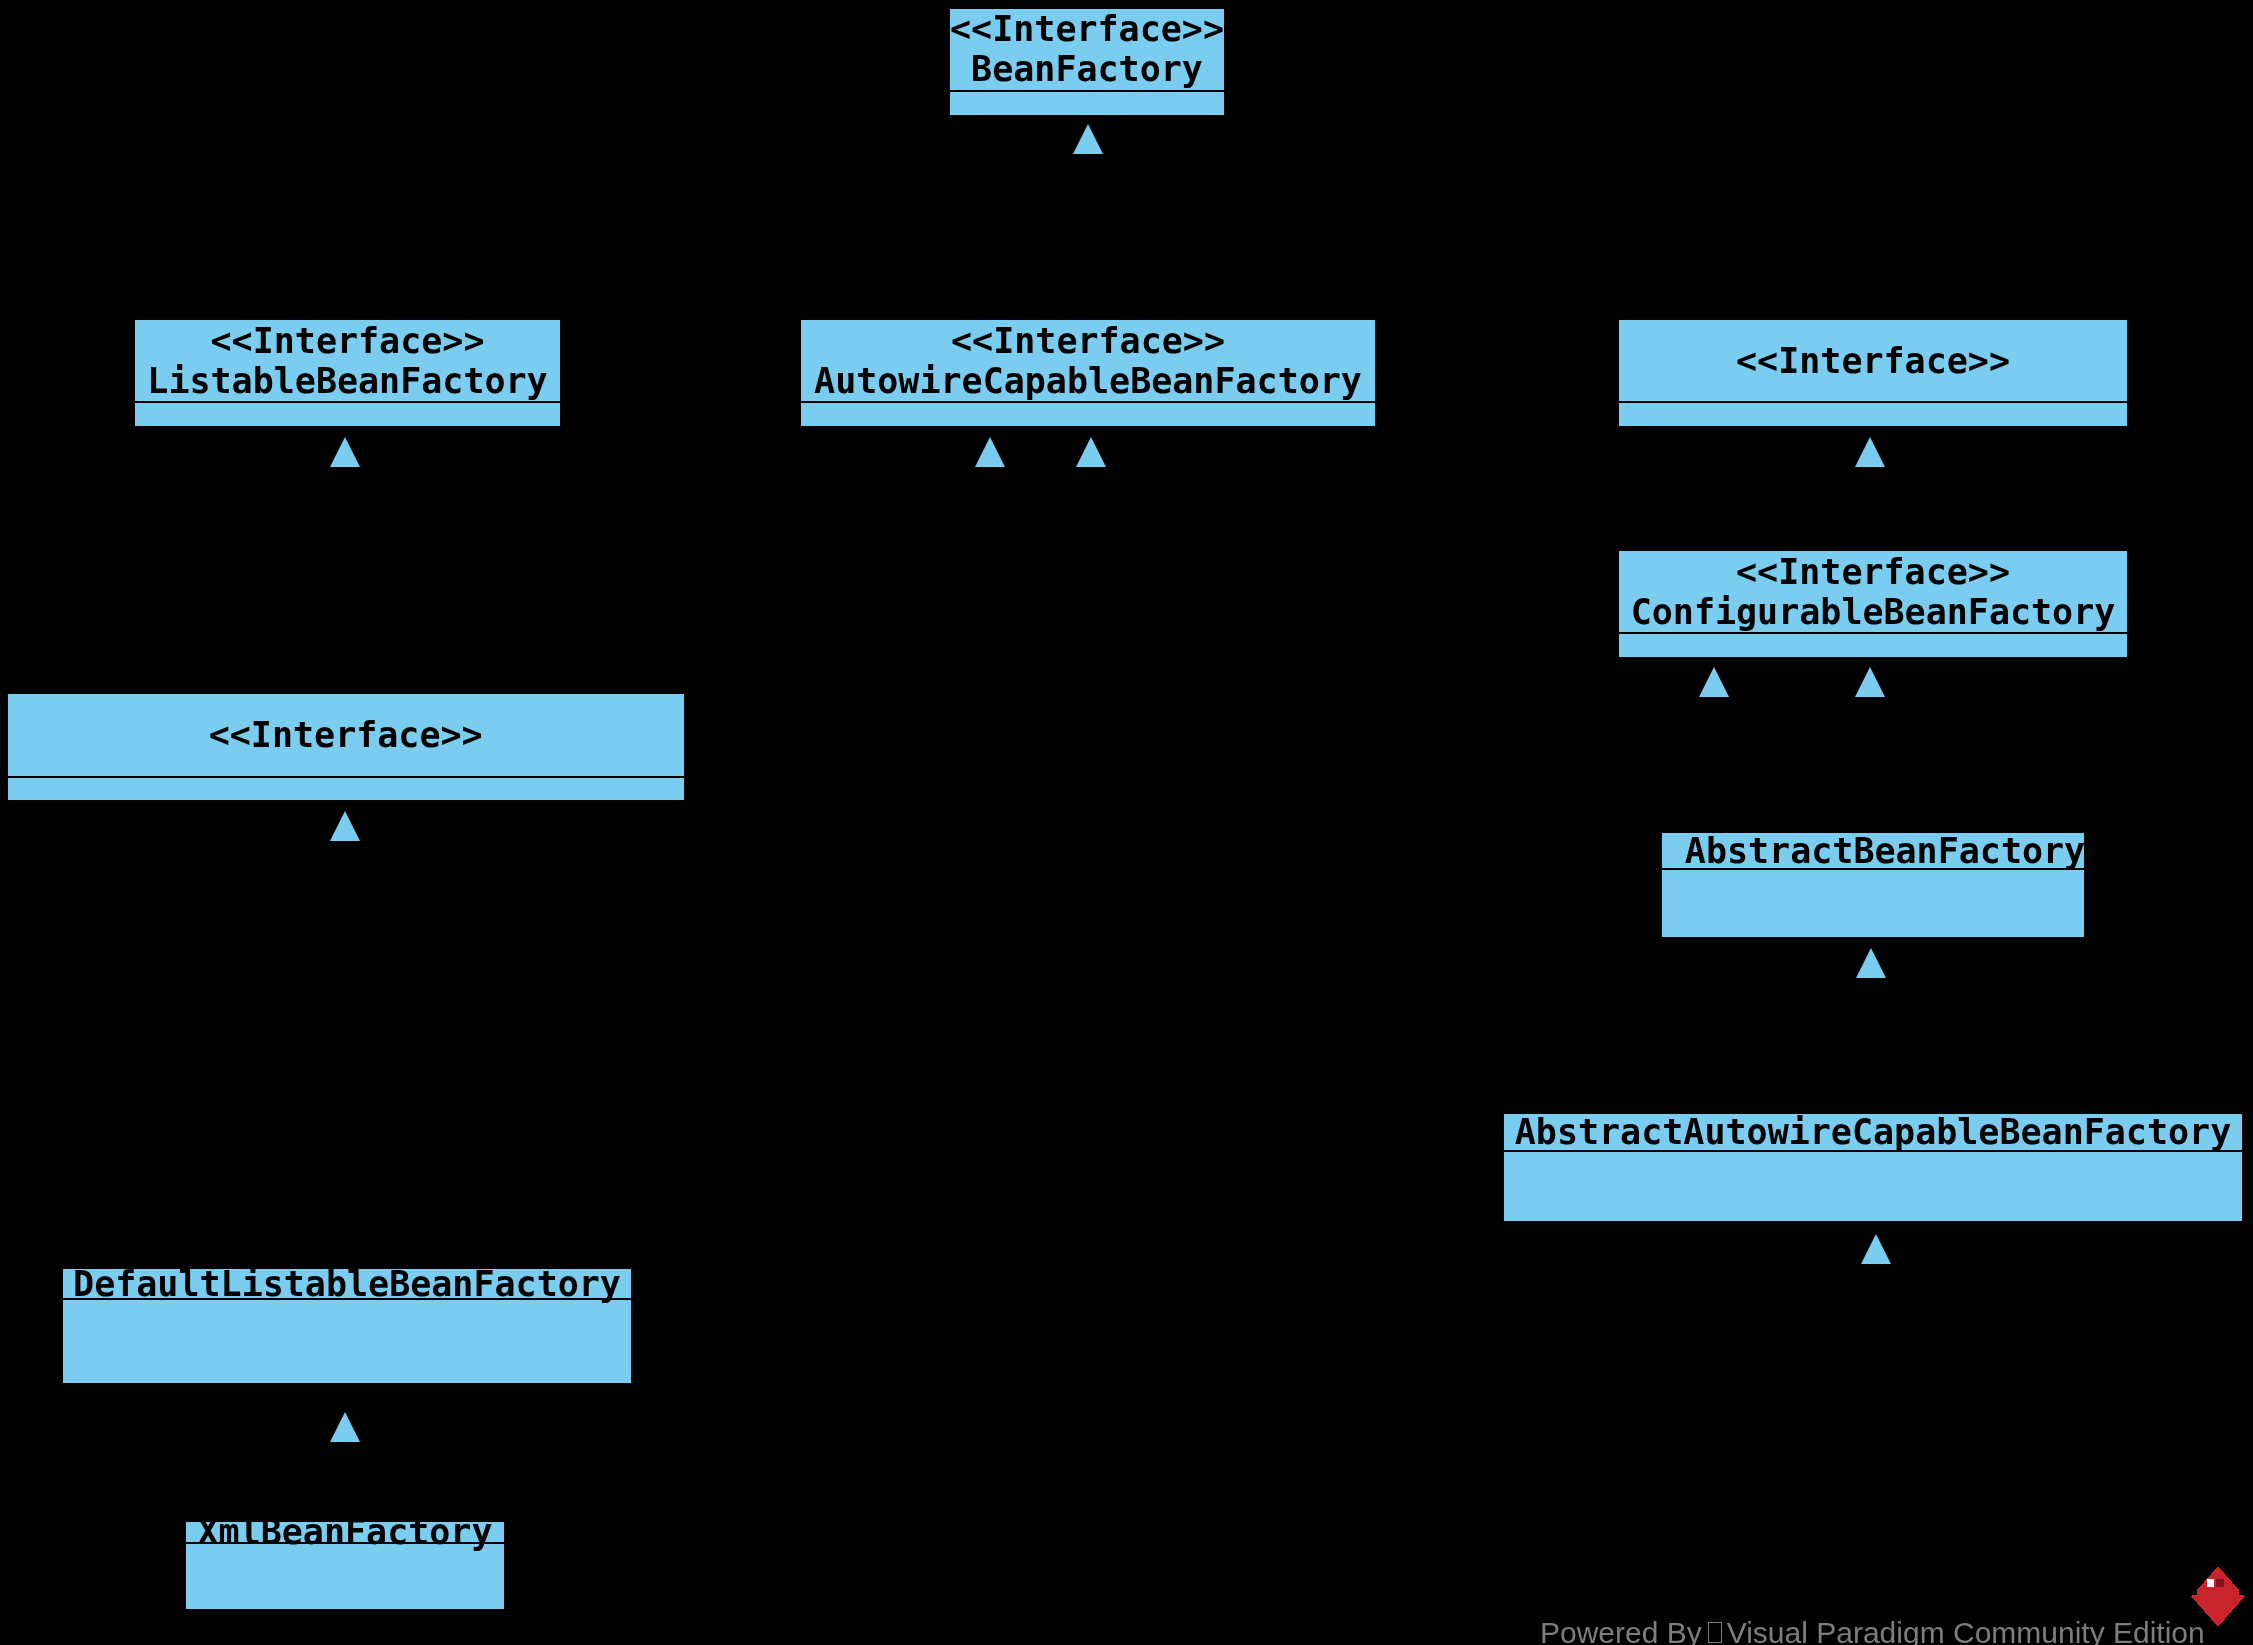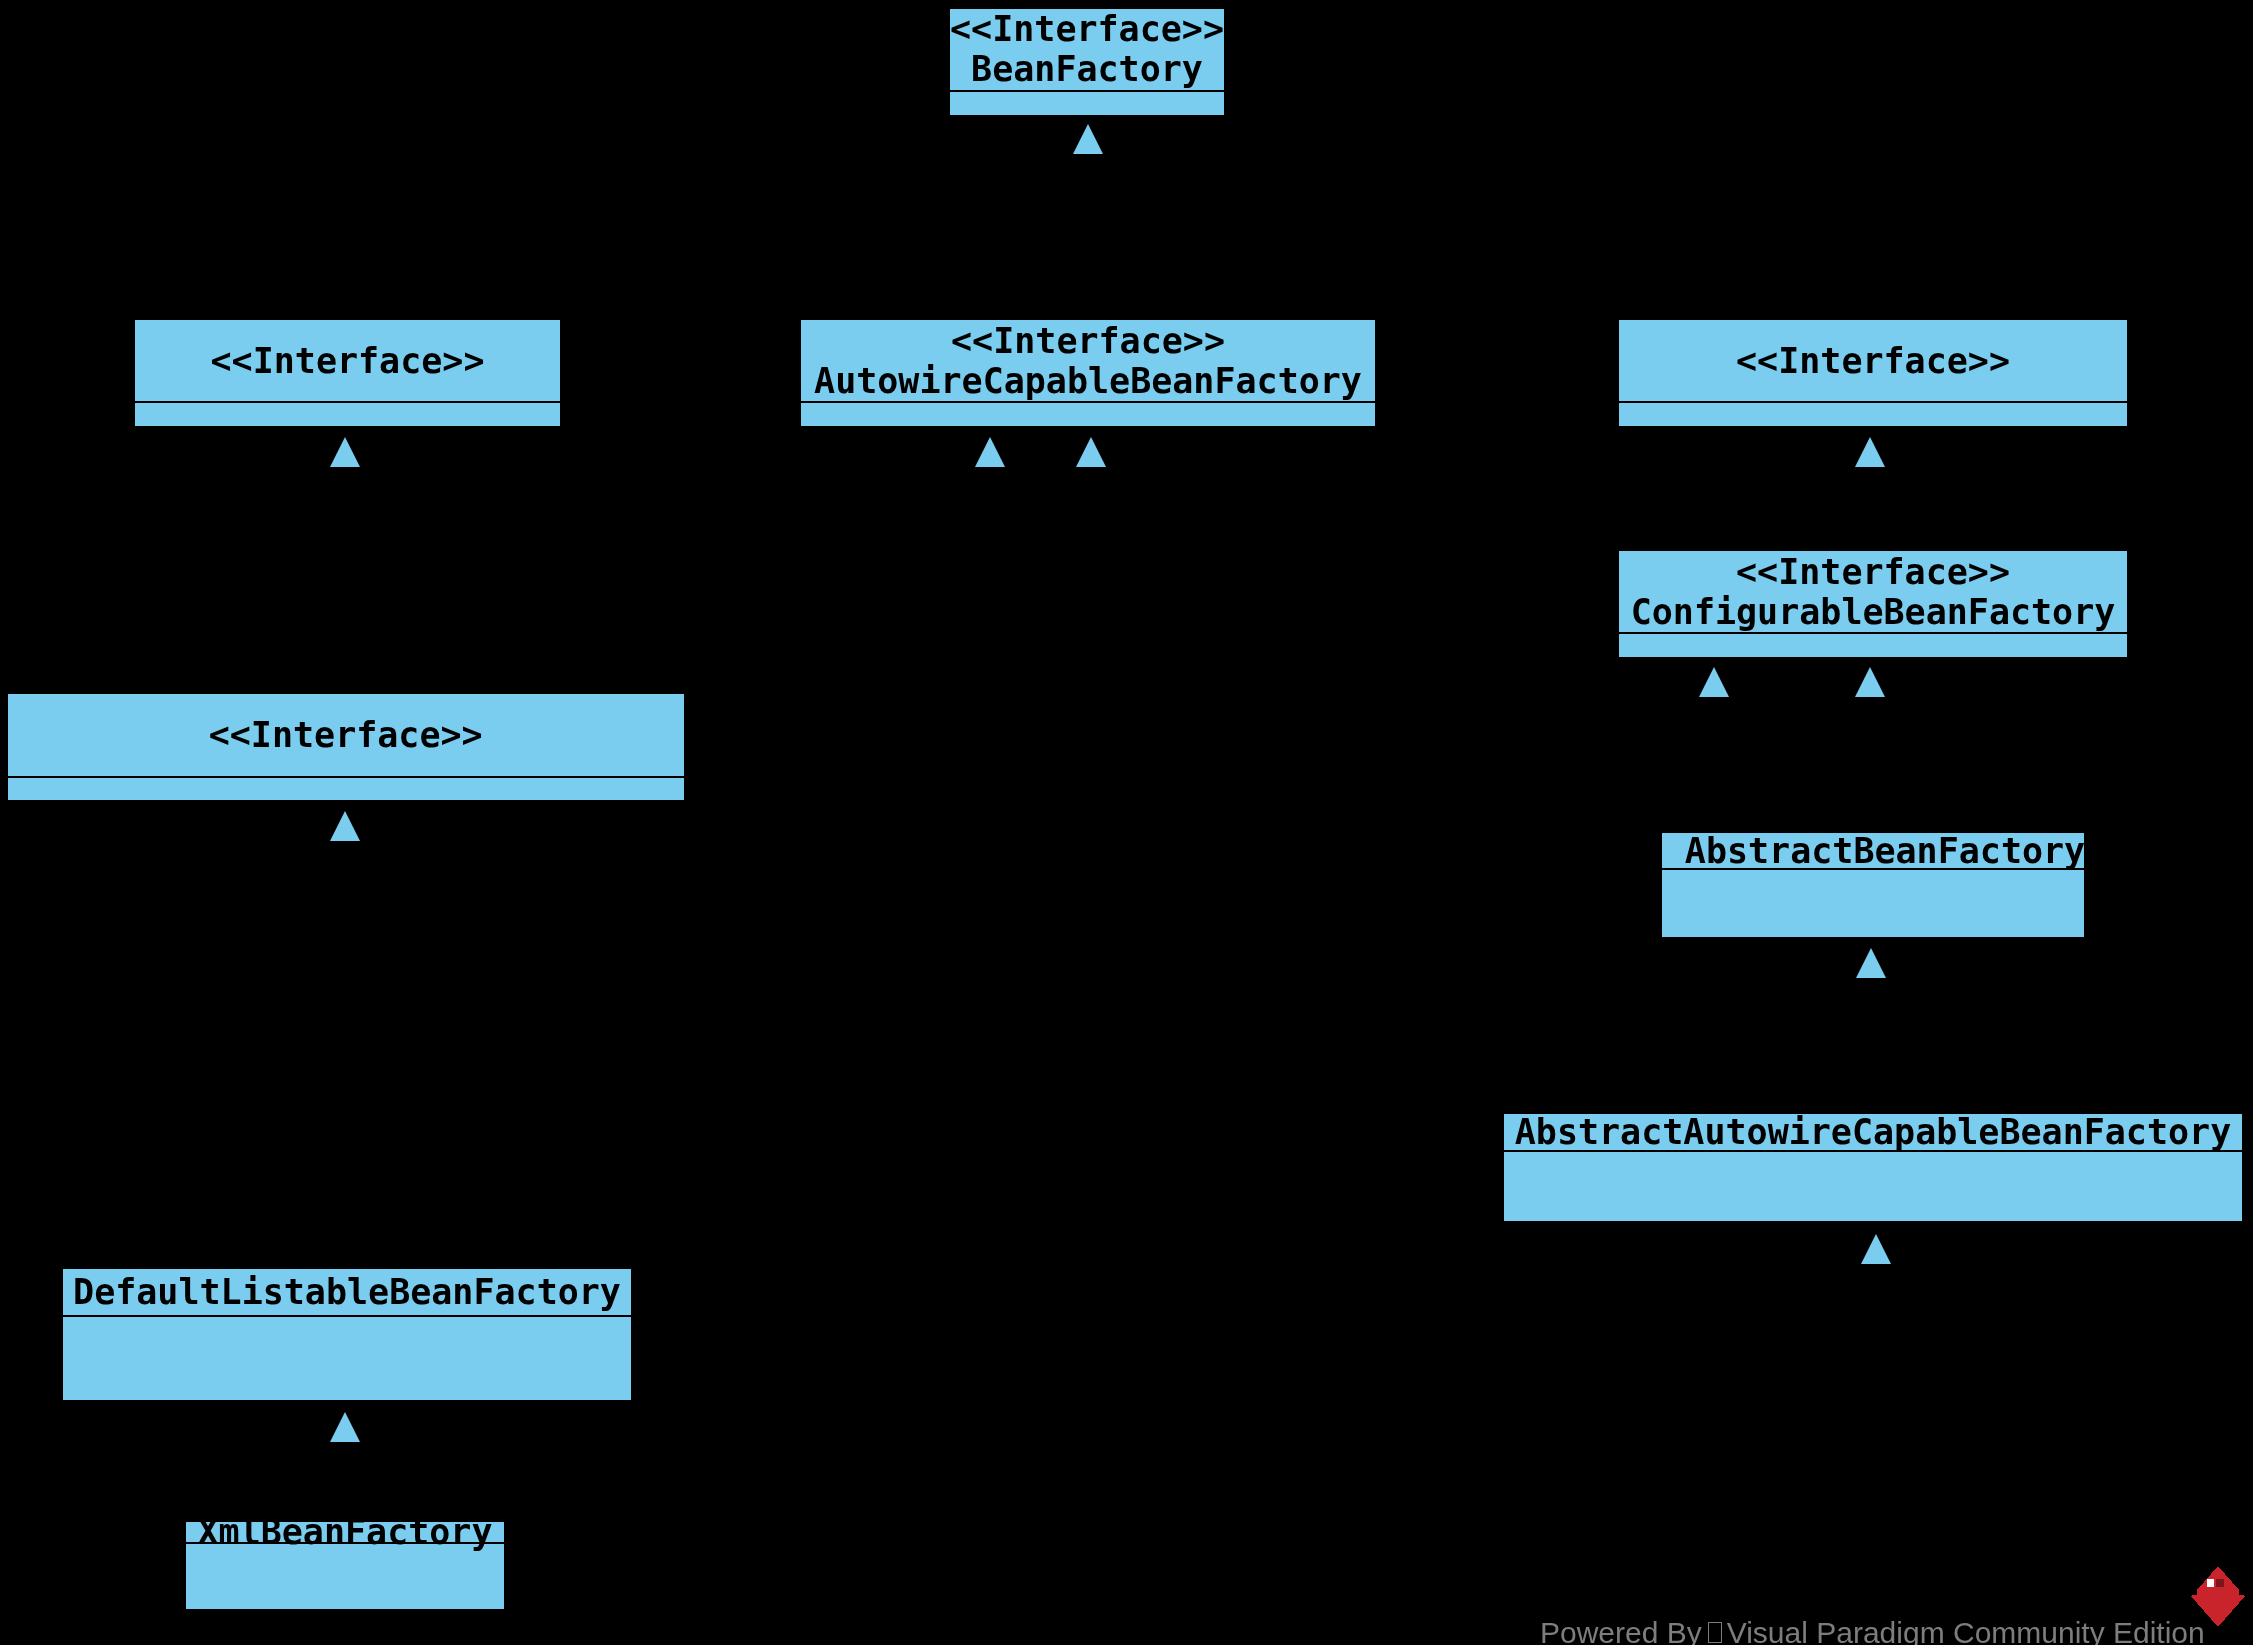--- a/index.html
+++ b/index.html
@@ -82,20 +82,21 @@
     <div class="head" style="height:83px;">
       <div class="stereo">&lt;&lt;Interface&gt;&gt;</div>
       <div class="cname">BeanFactory</div>
     </div>
     <div class="body" style="height:23px;"></div>
   </div>
 
   <div class="node" style="left:134px;top:319px;width:427px;">
     <div class="head" style="height:83px;">
       <div class="stereo">&lt;&lt;Interface&gt;&gt;</div>
+      <div class="cname">ListableBeanFactory</div>
     </div>
     <div class="body" style="height:23px;"></div>
   </div>
 
   <div class="node" style="left:800px;top:319px;width:576px;">
     <div class="head" style="height:83px;">
       <div class="stereo">&lt;&lt;Interface&gt;&gt;</div>
       <div class="cname">AutowireCapableBeanFactory</div>
     </div>
     <div class="body" style="height:23px;"></div>
@@ -131,21 +132,21 @@
   </div>
 
   <div class="node" style="left:1503px;top:1113px;width:740px;">
     <div class="head" style="height:38px;">
       <div class="cname">AbstractAutowireCapableBeanFactory</div>
     </div>
     <div class="body" style="height:69px;"></div>
   </div>
 
   <div class="node" style="left:62px;top:1268px;width:570px;">
-    <div class="head" style="height:48px;">
+    <div class="head" style="height:31px;">
       <div class="cname">DefaultListableBeanFactory</div>
     </div>
     <div class="body" style="height:83px;"></div>
   </div>
 
   <div class="node" style="left:185px;top:1521px;width:320px;">
     <div class="head" style="height:22px;">
       <div class="cname">XmlBeanFactory</div>
     </div>
     <div class="body" style="height:65px;"></div>

